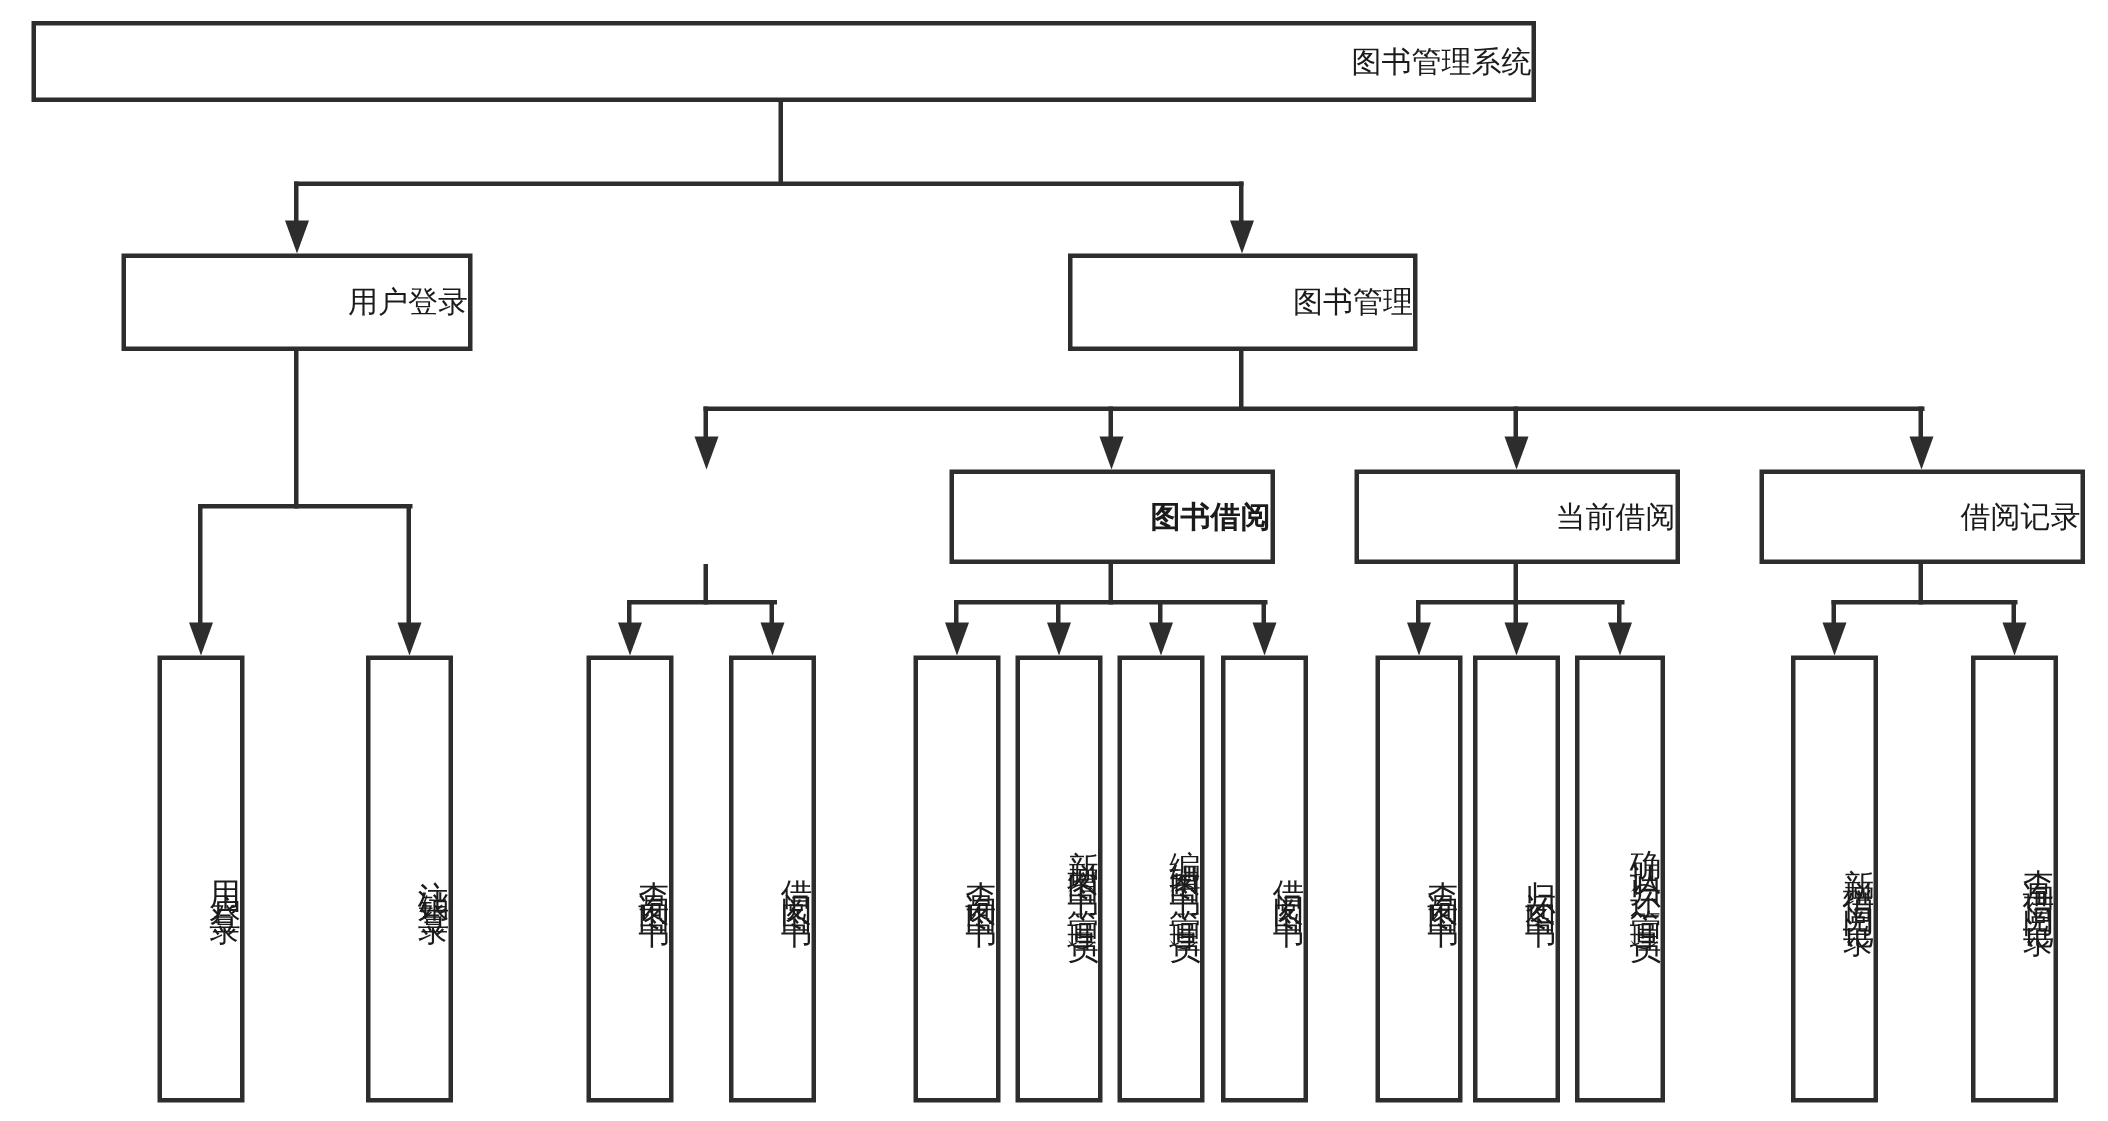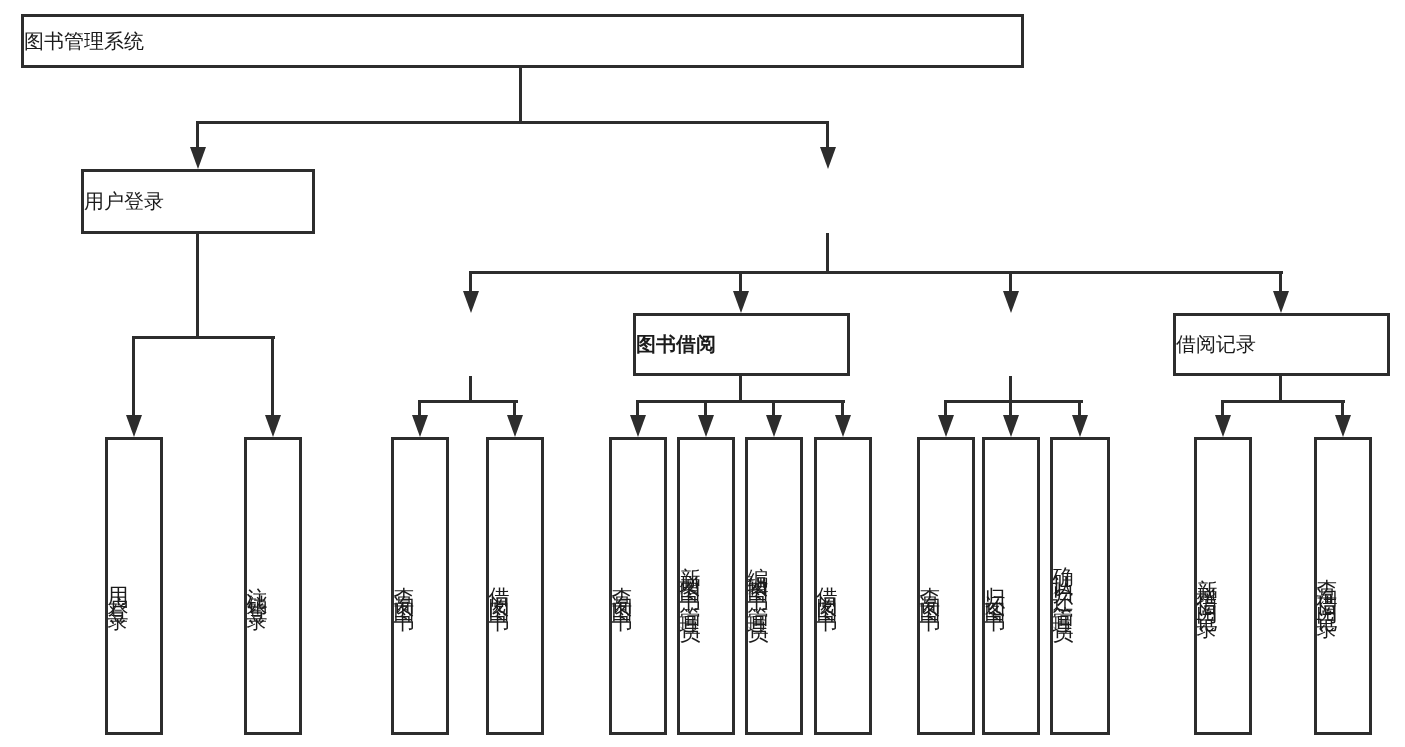--- a/index.html
+++ b/index.html
@@ -11,21 +11,21 @@
     font-family: "Liberation Sans", "DejaVu Sans", sans-serif;
     overflow: hidden;
   }
   .node {
     position: absolute;
     box-sizing: border-box;
     background: #ffffff;
     border: 3px solid #2d2d2d;
     display: flex;
     align-items: center;
-    justify-content: flex-start;
+    justify-content: flex-end;
     color: #1b1b1b;
     font-size: 20px;
     z-index: 2;
   }
   .node .label { white-space: nowrap; }
   .node .vtext {
     writing-mode: vertical-rl;
     text-orientation: mixed;
     font-size: 21px;
     line-height: 1;
@@ -69,20 +69,23 @@
   <div class="vline" style="left:519px; top:68px; height:56px;"></div>
   <div class="hline" style="left:196px; top:121px; width:633px;"></div>
   <div class="vline" style="left:196px; top:121px; height:30px;"></div>
   <div class="vline" style="left:826px; top:121px; height:30px;"></div>
   <div class="arrow" style="left:190px; top:147px;"></div>
   <div class="arrow" style="left:820px; top:147px;"></div>
 
   <div class="node" style="left:81px; top:169px; width:234px; height:65px;">
     <span class="label">用户登录</span>
   </div>
+  <div class="node" style="left:712px; top:169px; width:233px; height:65px;">
+    <span class="label">图书管理</span>
+  </div>
 
   <div class="vline" style="left:196px; top:234px; height:105px;"></div>
   <div class="hline" style="left:132px; top:336px; width:143px;"></div>
   <div class="vline" style="left:132px; top:336px; height:82px;"></div>
   <div class="vline" style="left:271px; top:336px; height:82px;"></div>
   <div class="arrow" style="left:126px; top:415px;"></div>
   <div class="arrow" style="left:265px; top:415px;"></div>
 
   <div class="vline" style="left:826px; top:233px; height:41px;"></div>
   <div class="hline" style="left:469px; top:271px; width:814px;"></div>
@@ -90,20 +93,23 @@
   <div class="vline" style="left:739px; top:271px; height:26px;"></div>
   <div class="vline" style="left:1009px; top:271px; height:26px;"></div>
   <div class="vline" style="left:1279px; top:271px; height:26px;"></div>
   <div class="arrow" style="left:463px; top:291px;"></div>
   <div class="arrow" style="left:733px; top:291px;"></div>
   <div class="arrow" style="left:1003px; top:291px;"></div>
   <div class="arrow" style="left:1273px; top:291px;"></div>
 
   <div class="node" style="left:633px; top:313px; width:217px; height:63px;font-weight:bold;">
     <span class="label">图书借阅</span>
+  </div>
+  <div class="node" style="left:903px; top:313px; width:217px; height:63px;">
+    <span class="label">当前借阅</span>
   </div>
   <div class="node" style="left:1173px; top:313px; width:217px; height:63px;">
     <span class="label">借阅记录</span>
   </div>
 
   <div class="vline" style="left:469px; top:376px; height:27px;"></div>
   <div class="hline" style="left:418px; top:400px; width:100px;"></div>
   <div class="vline" style="left:418px; top:400px; height:18px;"></div>
   <div class="vline" style="left:513px; top:400px; height:18px;"></div>
   <div class="arrow" style="left:412px; top:415px;"></div>

